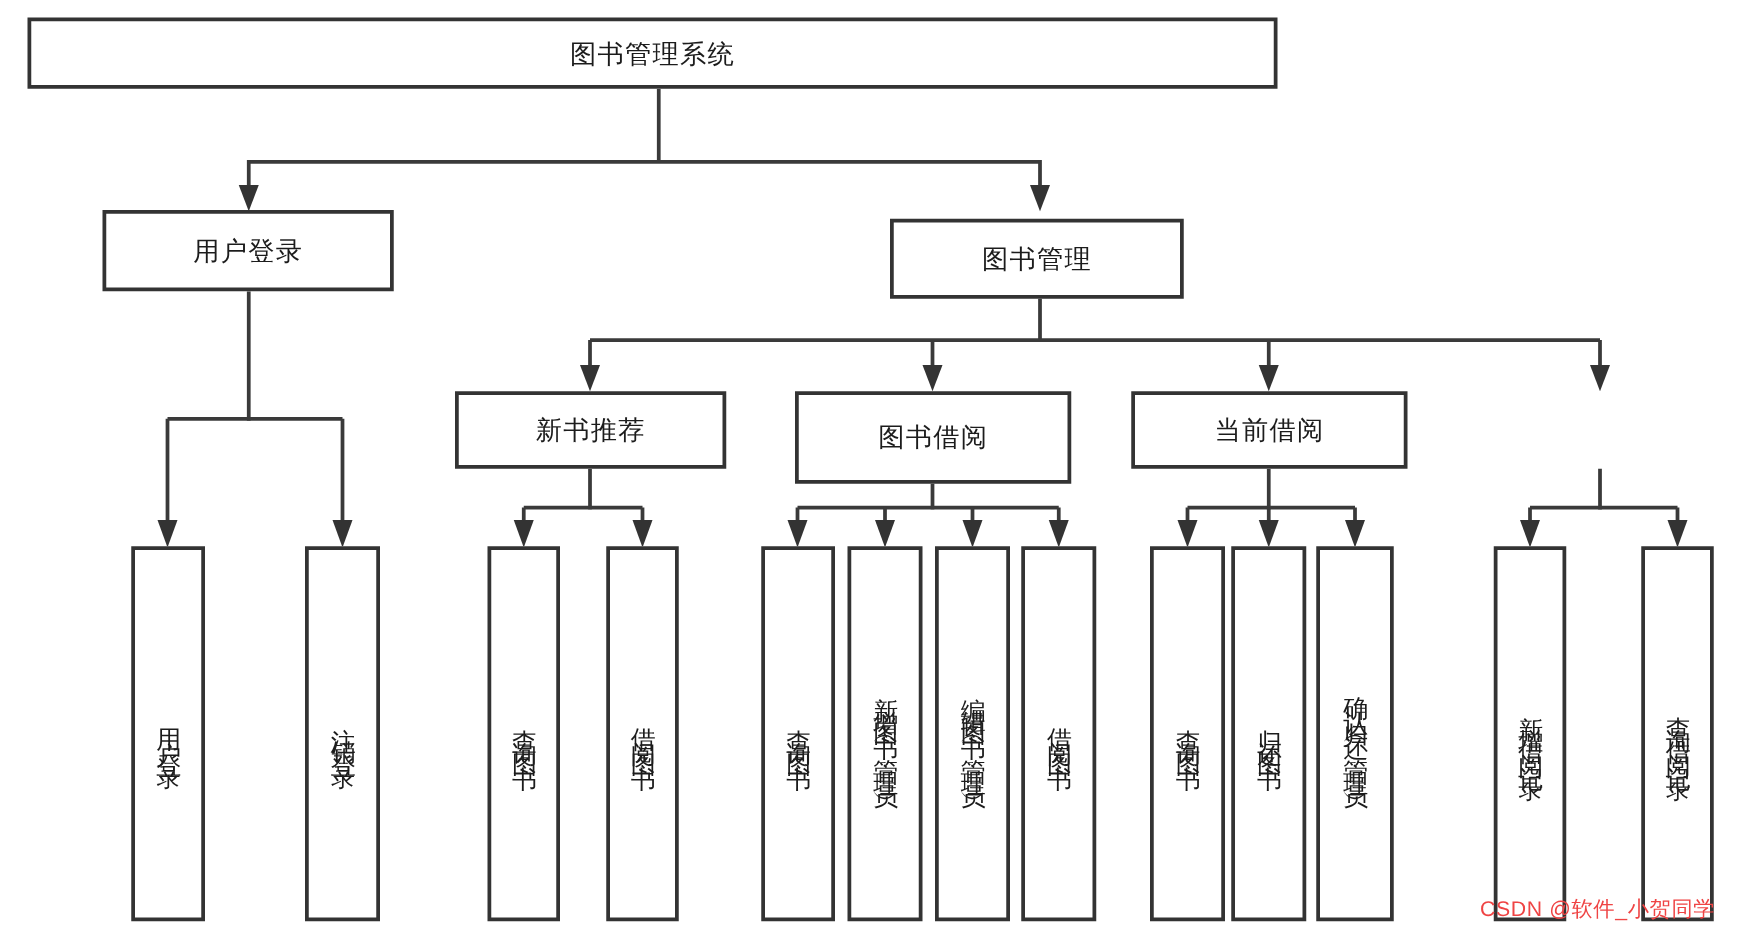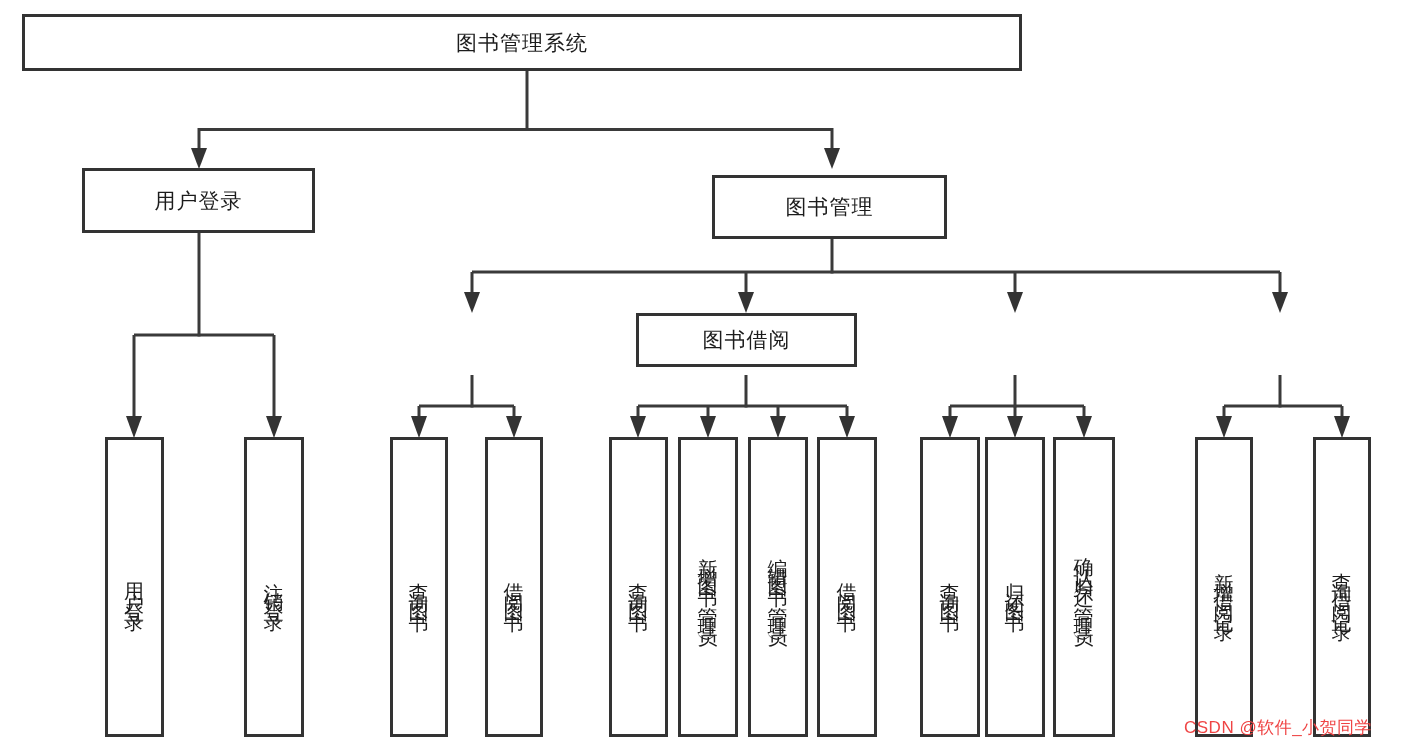--- a/index.html
+++ b/index.html
@@ -99,22 +99,28 @@
     <span>图书管理系统</span>
   </div>
 
   <div class="box" style="left:82px;top:168px;width:233px;height:65px">
     <span>用户登录</span>
   </div>
   <div class="box" style="left:712px;top:175px;width:235px;height:64px">
     <span>图书管理</span>
   </div>
 
-  <div class="box" style="left:636px;top:313px;width:221px;height:54px">
+  <div class="box" style="left:364px;top:313px;width:217px;height:62px">
+    <span>新书推荐</span>
+  </div>
+  <div class="box" style="left:636px;top:313px;width:221px;height:74px">
     <span>图书借阅</span>
+  </div>
+  <div class="box" style="left:905px;top:313px;width:221px;height:62px">
+    <span>当前借阅</span>
   </div>
 
   <div class="vbox" style="left:105px;top:437px;width:59px;height:300px">
     <span>用户登录</span>
   </div>
   <div class="vbox" style="left:244px;top:437px;width:60px;height:300px">
     <span>注销登录</span>
   </div>
 
   <div class="vbox" style="left:390px;top:437px;width:58px;height:300px">

